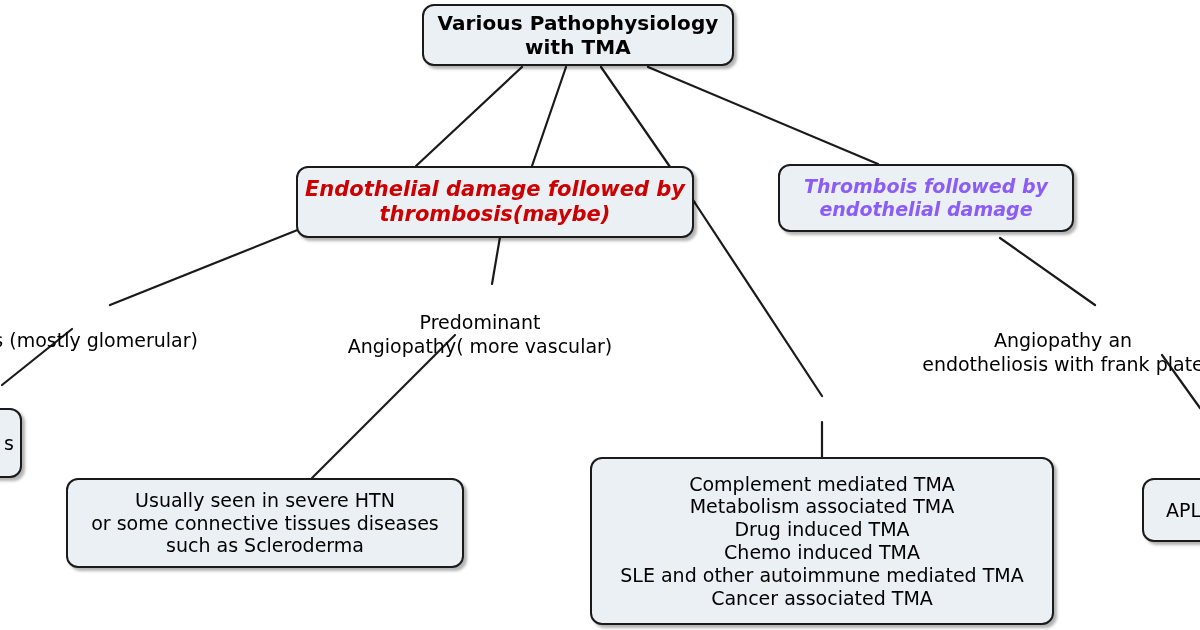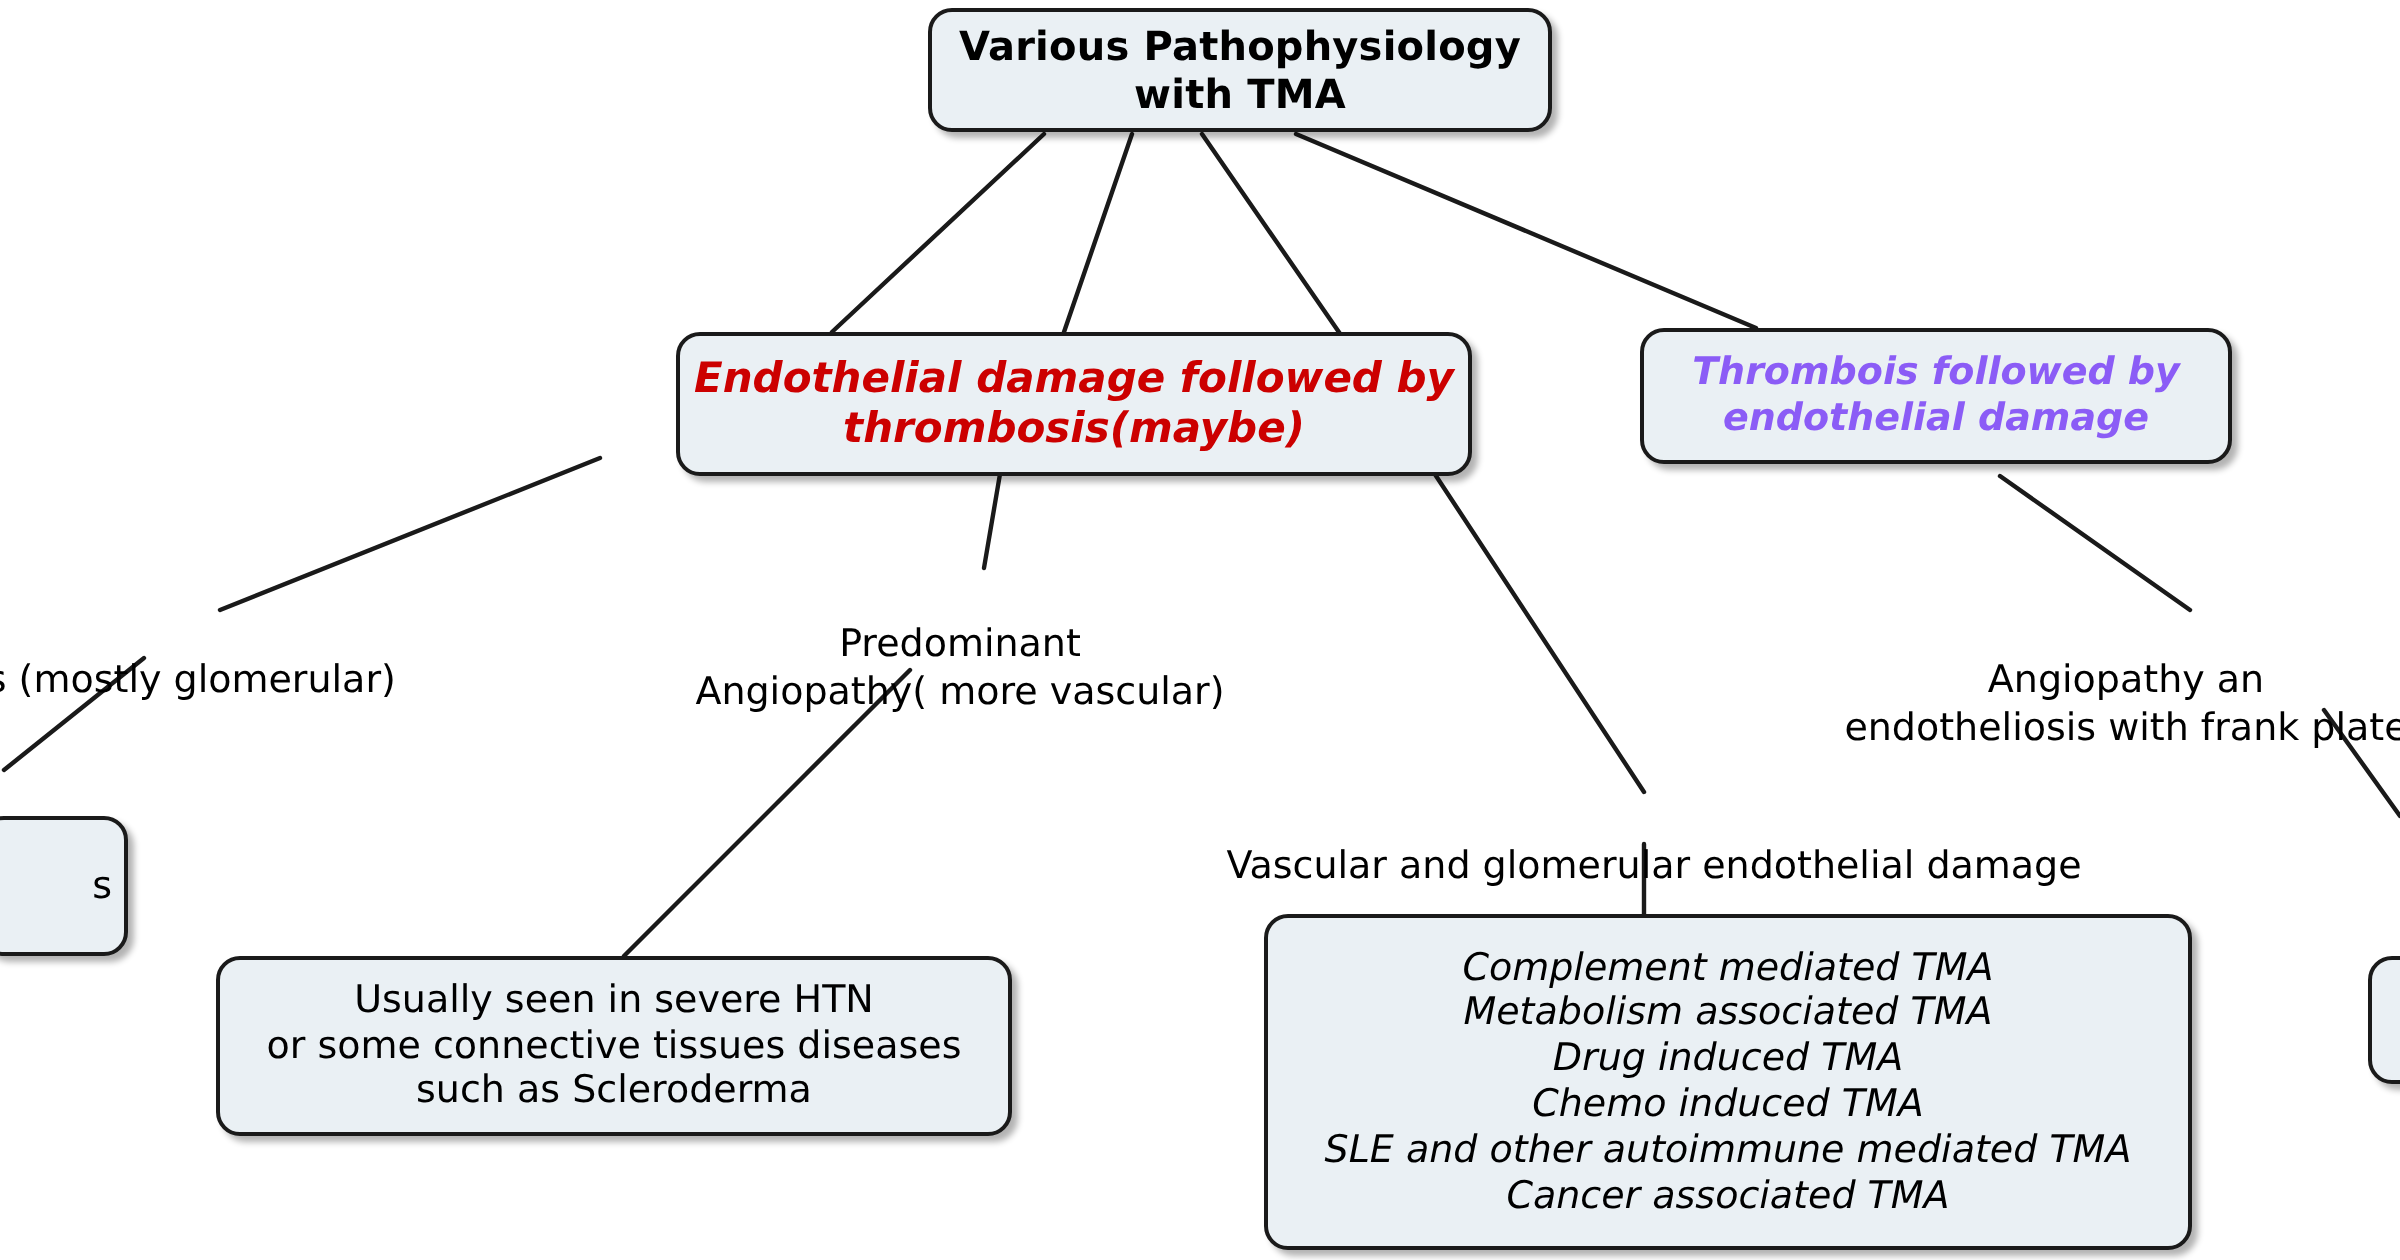--- a/index.html
+++ b/index.html
@@ -31,21 +31,20 @@
     box-sizing: border-box;
     background: #eaf0f4;
     border: 2px solid #1a1a1a;
     border-radius: 12px;
     display: flex;
     align-items: center;
     justify-content: center;
     text-align: center;
     box-shadow: 3px 3px 3px rgba(0,0,0,0.30);
     z-index: 2;
-    margin-left: 42px;
   }
   .node-text {
     display: block;
     width: 100%;
     white-space: pre-line;
     line-height: 1.20;
   }
   .node.root {
     font-weight: bold;
     font-size: 20px;
@@ -131,21 +130,21 @@
   <div class="node plain" style="left:-52px; top:408px; width:74px; height:70px;">
     <span class="node-text" style="text-align:right; padding-right:6px;">s</span>
   </div>
 
   <div class="node plain" style="left:66px; top:478px; width:398px; height:90px;justify-content:center;">
     <span class="node-text">Usually seen in severe HTN
 or some connective tissues diseases
 such as Scleroderma</span>
   </div>
 
-  <div class="node list" style="left:590px; top:457px; width:464px; height:168px;font-style:italic;">
+  <div class="node list" style="left:590px; top:457px; width:464px; height:168px;">
     <span class="node-text">Complement mediated TMA
 Metabolism associated TMA
 Drug induced TMA
 Chemo induced TMA
 SLE and other autoimmune mediated TMA
 Cancer associated TMA</span>
   </div>
 
   <div class="node plain" style="left:1142px; top:478px; width:170px; height:64px;">
     <span class="node-text" style="text-align:left; padding-left:22px;">APLA</span>
@@ -153,22 +152,19 @@
 
   <div class="edge-label" style="left:-44px; top:303px; width:308px; text-align:left;">
     <span>liosis (mostly glomerular)</span>
   </div>
 
   <div class="edge-label" style="left:330px; top:285px; width:300px;">
     <span>Predominant
 Angiopathy( more vascular)</span>
   </div>
 
-  <div class="edge-label" style="left:592px; top:396px; width:470px;">
-    <span>Vascular and glomerular endothelial damage</span>
-  </div>
 
   <div class="edge-label" style="left:898px; top:303px; width:330px; text-align:center;">
     <span>Angiopathy an
 endotheliosis with frank plate</span>
   </div>
 
 </div>
 
 </body></html>

